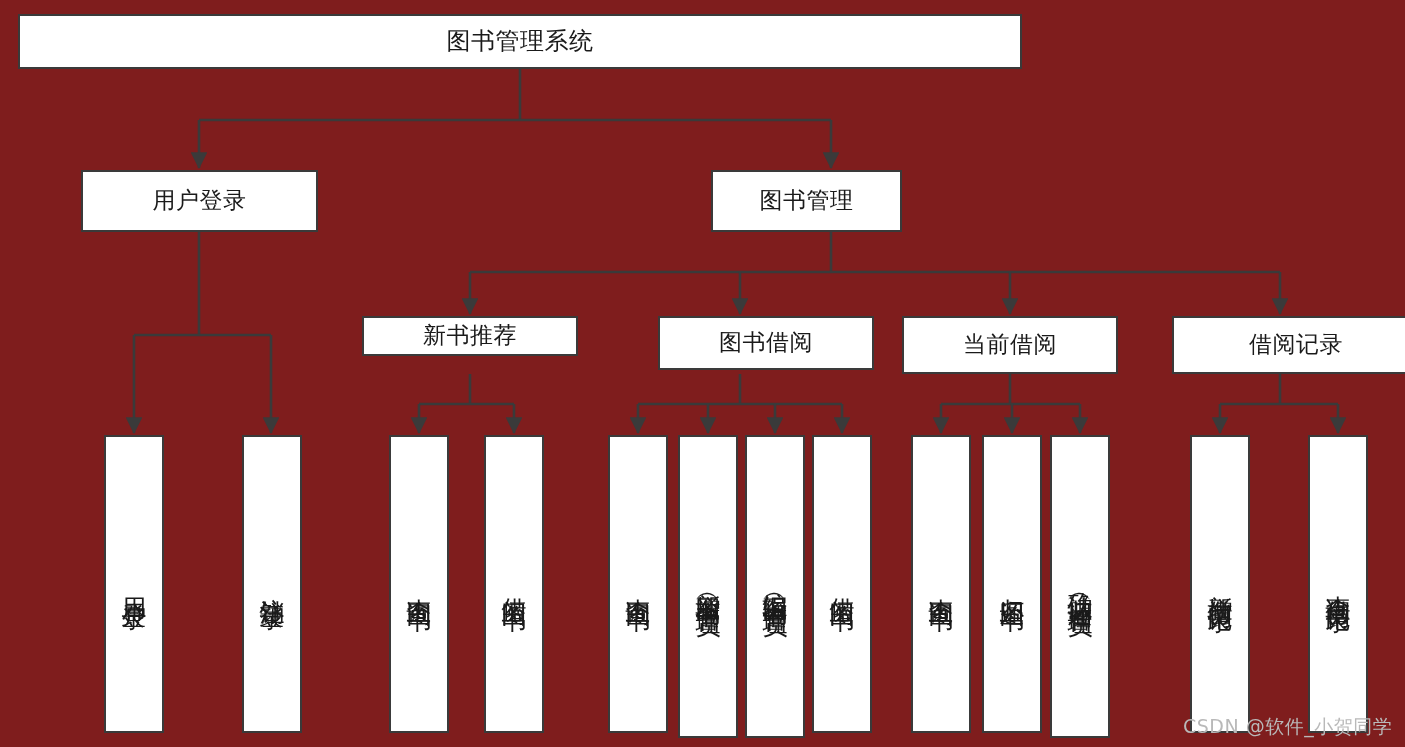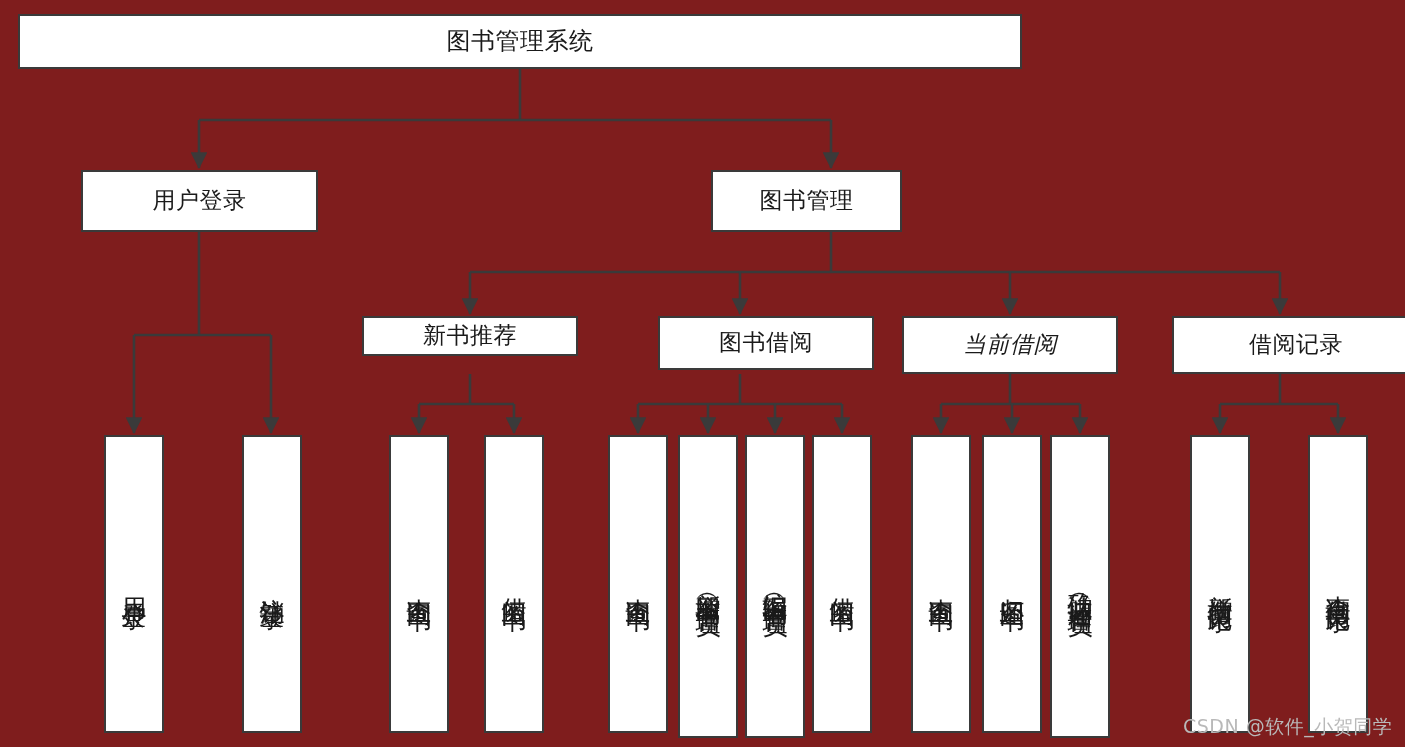--- a/index.html
+++ b/index.html
@@ -136,21 +136,21 @@
   <div class="node horizontal" id="node-l2-1" style="left: 711px; top: 170px; width: 191px; height: 62px;">
     <span class="label">图书管理</span>
   </div>
 
   <div class="node horizontal" id="node-l3-0" style="left: 362px; top: 316px; width: 216px; height: 40px;">
     <span class="label">新书推荐</span>
   </div>
   <div class="node horizontal" id="node-l3-1" style="left: 632px; top: 316px; width: 216px; height: 54px; margin-left: 26px;">
     <span class="label">图书借阅</span>
   </div>
-  <div class="node horizontal" id="node-l3-2" style="left: 902px; top: 316px; width: 216px; height: 58px; font-style: italic;">
+  <div class="node horizontal" id="node-l3-2" style="left: 902px; top: 316px; width: 216px; height: 58px;">
     <span class="label">当前借阅</span>
   </div>
   <div class="node horizontal" id="node-l3-3" style="left: 1172px; top: 316px; width: 248px; height: 58px;">
     <span class="label">借阅记录</span>
   </div>
 
   <div class="node vertical" id="node-leaf-0" style="left: 104px; top: 435px; width: 60px; height: 298px;">
     <span class="label">用户登录</span>
   </div>
   <div class="node vertical" id="node-leaf-1" style="left: 242px; top: 435px; width: 60px; height: 298px;">

